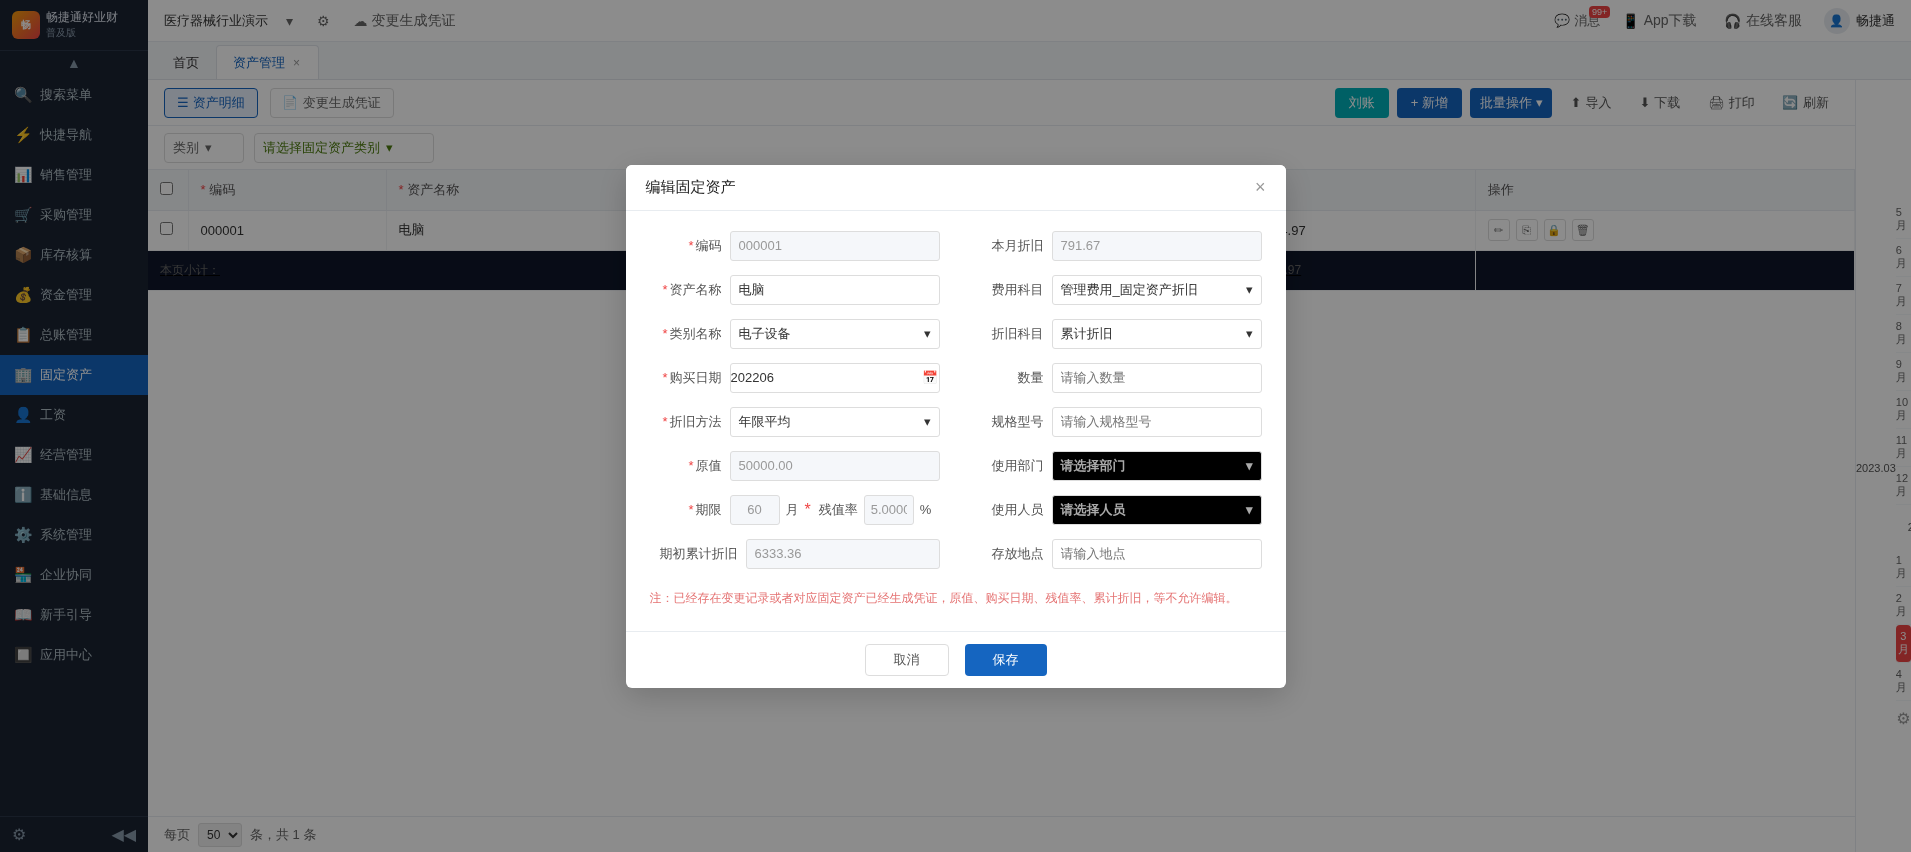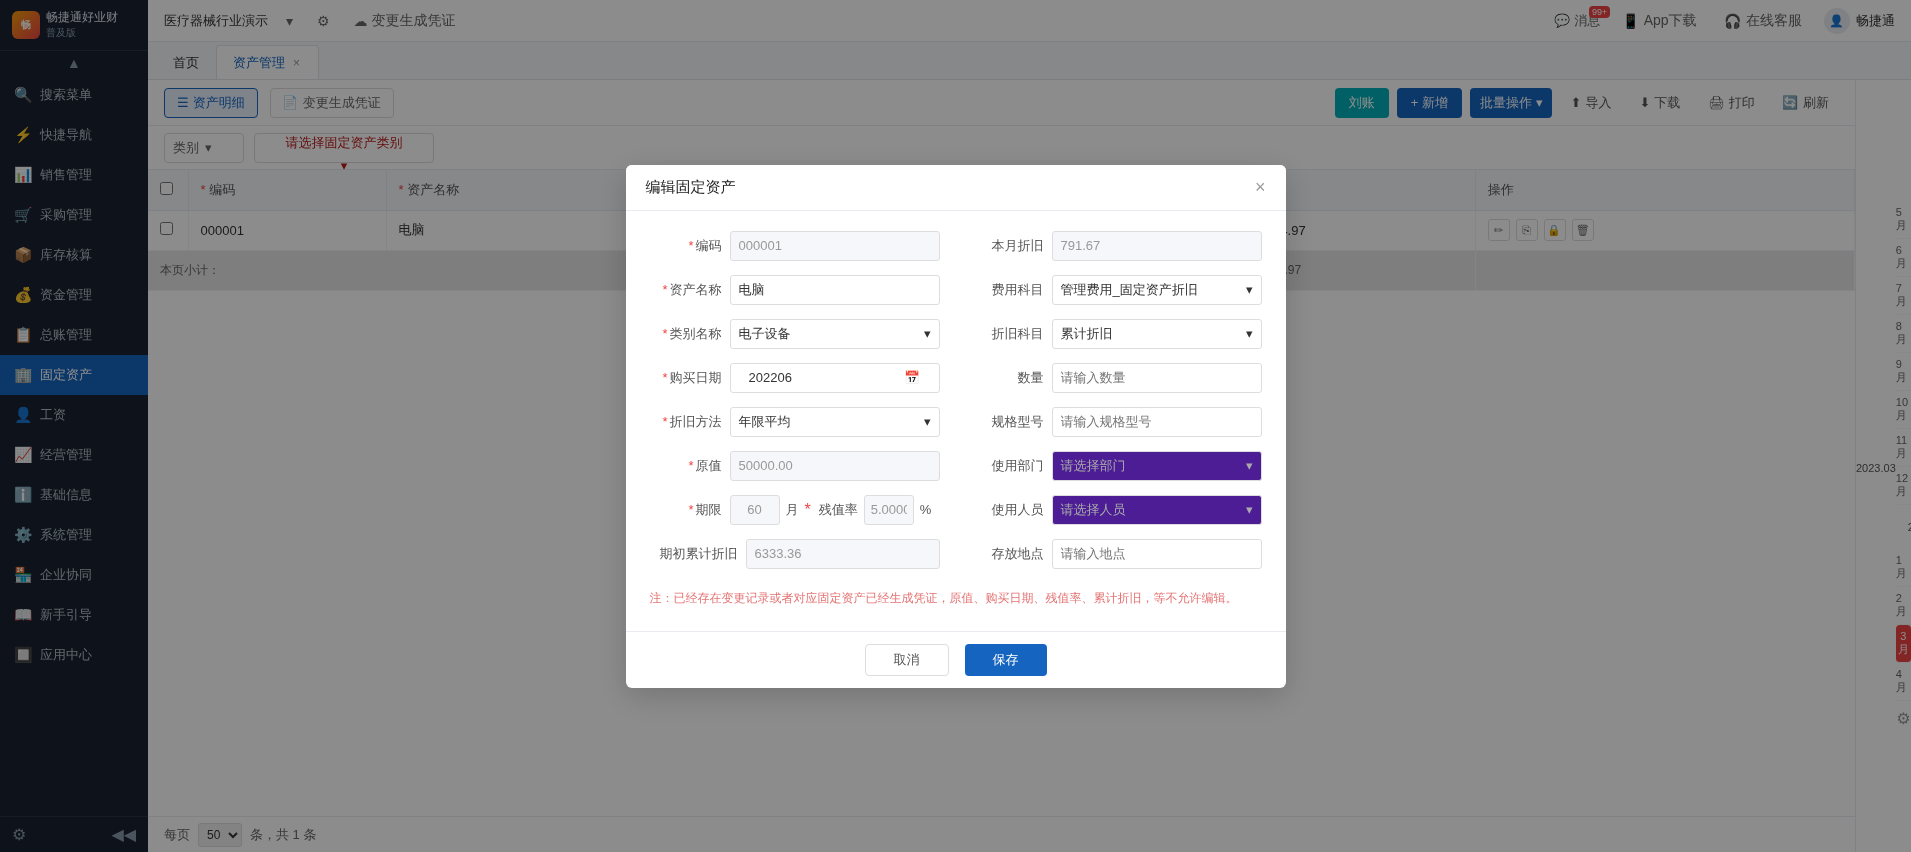--- a/index.html
+++ b/index.html
@@ -245,26 +245,25 @@
       display: flex; align-items: center; gap: 6px;
       cursor: pointer;
       min-width: 80px;
     }
     .filter-select-wide {
       height: 30px;
       border: 1px solid #ddd;
       border-radius: 4px;
       padding: 0 8px;
       font-size: 13px;
-      color: #b91c1c;
+      color: #4d7c0f;
       background: #fff;
       display: flex; align-items: center; gap: 6px;
       cursor: pointer;
       min-width: 180px;
-      flex-direction: column;
     }
 
     
     .table-area {
       flex: 1;
       background: #fff;
       overflow: auto;
       position: relative;
     }
     table {
@@ -300,21 +299,21 @@
       width: 22px; height: 22px;
       border: 1px solid #ddd;
       border-radius: 3px;
       display: flex; align-items: center; justify-content: center;
       cursor: pointer;
       color: #666;
       font-size: 11px;
       background: #fff;
     }
     .required-star { color: #ef4444; }
-    .subtotal-row { background: #e5e5e5; }
+    .subtotal-row { background: #0f172a; text-decoration: underline; }
     .subtotal-row td { color: #666; font-size: 12px; }
 
     
     .table-footer {
       height: 36px;
       background: #fff;
       border-top: 1px solid #e8ecf0;
       display: flex;
       align-items: center;
       padding: 0 16px;
@@ -436,21 +435,21 @@
       padding: 0 8px;
       font-size: 13px;
       color: #999;
       background: #f5f7fa;
     }
     .form-input-with-icon {
       flex: 1;
       height: 30px;
       border: 1px solid #ddd;
       border-radius: 3px;
-      padding: 0 18px;
+      padding: 0 0;
       font-size: 13px;
       color: #333;
       background: #fff;
       display: flex;
       align-items: center;
       justify-content: space-between;
       cursor: pointer;
     }
     .form-select {
       flex: 1;
@@ -467,25 +466,26 @@
       cursor: pointer;
     }
     .form-select-placeholder {
       flex: 1;
       height: 30px;
       border: 1px solid #ddd;
       border-radius: 3px;
       padding: 0 8px;
       font-size: 13px;
       color: #aaa;
-      background: #4c1d95;
+      background: #000000;
       display: flex;
       align-items: center;
       justify-content: space-between;
       cursor: pointer;
+      font-weight: bold;
     }
     .inline-group { display: flex; align-items: center; gap: 6px; flex: 1; }
     .inline-unit { font-size: 13px; color: #555; flex-shrink: 0; }
     .form-input-sm {
       width: 50px;
       height: 30px;
       border: 1px solid #ddd;
       border-radius: 3px;
       padding: 0 6px;
       font-size: 13px;

